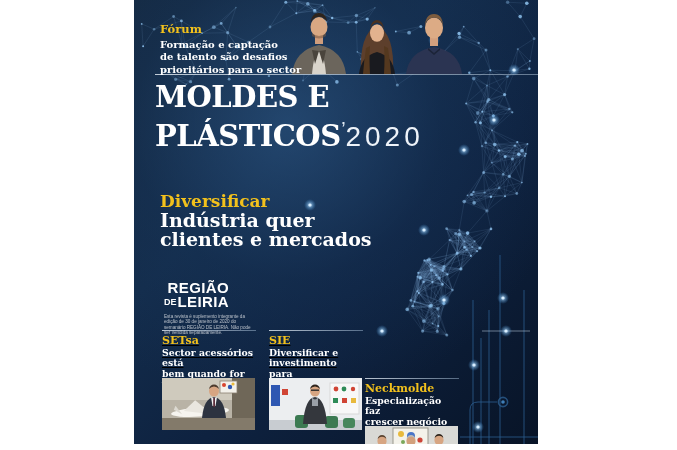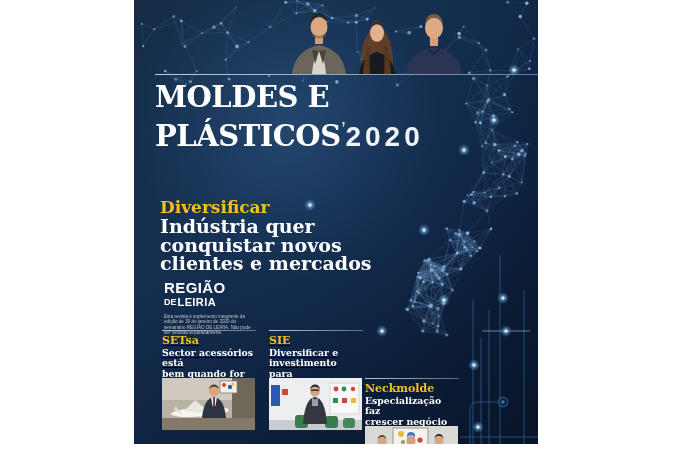--- a/index.html
+++ b/index.html
@@ -17,33 +17,33 @@
   .top-rule{position:absolute;left:21px;top:74px;width:383px;height:1px;
             background:linear-gradient(90deg,rgba(210,220,230,.9),rgba(170,190,210,.55));}
   .forum{position:absolute;left:26px;top:23px;line-height:12.5px;}
   .forum .h{font-size:11.5px;font-weight:bold;color:var(--accent);margin-bottom:3px;}
   .forum .l{font-size:10px;font-weight:bold;color:#ffffff;}
 
   
   .title{position:absolute;left:21px;top:82px;color:#fff;}
   .title .row{font-size:29px;font-weight:bold;letter-spacing:-.5px;line-height:30px;white-space:nowrap;}
   .title .tick{font-family:"Liberation Sans",sans-serif;font-size:14px;vertical-align:14px;letter-spacing:0;margin-left:1px;color:#dfe8f2;}
-  .title .year{font-family:"Liberation Sans",sans-serif;font-weight:bold;font-size:28px;letter-spacing:4px;color:#eef3f9;margin-top:39px;}
+  .title .year{font-family:"Liberation Sans",sans-serif;font-weight:normal;font-size:28px;letter-spacing:4px;color:#eef3f9;margin-top:39px;}
 
   
-  .feature{position:absolute;left:26px;top:198px;}
+  .feature{position:absolute;left:26px;top:192px;}
   .feature .h{font-size:17px;font-weight:bold;color:var(--accent);line-height:19px;}
   .feature .l{font-size:19px;font-weight:bold;color:#ffffff;line-height:18.6px;}
 
   
   .logo{position:absolute;left:30px;top:281px;color:#fff;font-family:"Liberation Sans",sans-serif;font-weight:bold;}
   .logo .r1{font-size:15px;letter-spacing:.4px;line-height:14px;text-align:right;}
   .logo .r2{display:flex;align-items:flex-end;line-height:14px;}
   .logo .de{font-size:9px;margin-right:1px;}
-  .logo .leiria{font-size:11px;letter-spacing:.4px;}
+  .logo .leiria{font-size:15px;letter-spacing:.4px;}
   .disclaimer{position:absolute;left:30px;top:314px;width:88px;font-family:"Liberation Sans",sans-serif;
               font-size:4.6px;line-height:5.4px;color:rgba(255,255,255,.68);}
 
   
   .col{position:absolute;top:330px;width:94px;}
   .col .rule{height:1px;background:linear-gradient(90deg,rgba(215,225,235,.85),rgba(160,185,210,.5));margin-bottom:4px;}
   .col .h{font-size:11px;font-weight:bold;color:var(--accent);line-height:12px;margin-bottom:1px;}
   .col .l{font-size:9.3px;font-weight:bold;color:#fff;line-height:10.4px;}
   .col .photo{position:absolute;top:48px;left:0;width:93px;height:52px;overflow:hidden;}
   .c0{left:28px;text-decoration:underline;} .c1{left:135px;text-decoration:underline;} .c2{left:231px;margin-top:48px;}
@@ -1157,30 +1157,35 @@
       <g>
         <path d="M132,68 Q135,45 160,41 Q185,45 188,68 Z" fill="#2b3452"></path>
         <rect x="156" y="31" width="8" height="9" fill="#d3a07e"></rect>
         <ellipse cx="160" cy="22" rx="9" ry="10.5" fill="#dcab85"></ellipse>
         <path d="M151,20 Q151.5,8 160,8 Q168.5,8 169,20 Q168,12 160,11.5 Q152,12 151,20 Z" fill="#7d5c3e"></path>
         <path d="M154,42 L160,47 L166,42 L166,44 L160,49 L154,44 Z" fill="#1c2438"></path>
       </g>
     </svg>
     <div class="top-rule"></div>
 
+    <div class="forum">
+      <div class="h">Fórum</div>
+      <div class="l">Formação e captação</div>
+      <div class="l">de talento são desafios</div>
+      <div class="l">prioritários para o sector</div>
+    </div>
 
     <div class="title">
       <div class="row">MOLDES E</div>
       <div class="row"><span>PLÁSTICOS</span><span class="tick">’</span><span class="year">2020</span></div>
     </div>
 
     <div class="feature">
       <div class="h">Diversificar</div>
       <div class="l">Indústria quer</div>
-      <div class="l">conquistar novos</div>
       <div class="l">clientes e mercados</div>
     </div>
 
     <div class="logo">
       <div class="r1">REGIÃO</div>
       <div class="r2">
           <span class="de">DE</span>
           <span class="leiria">LEIRIA</span>
         </div>
     </div>

